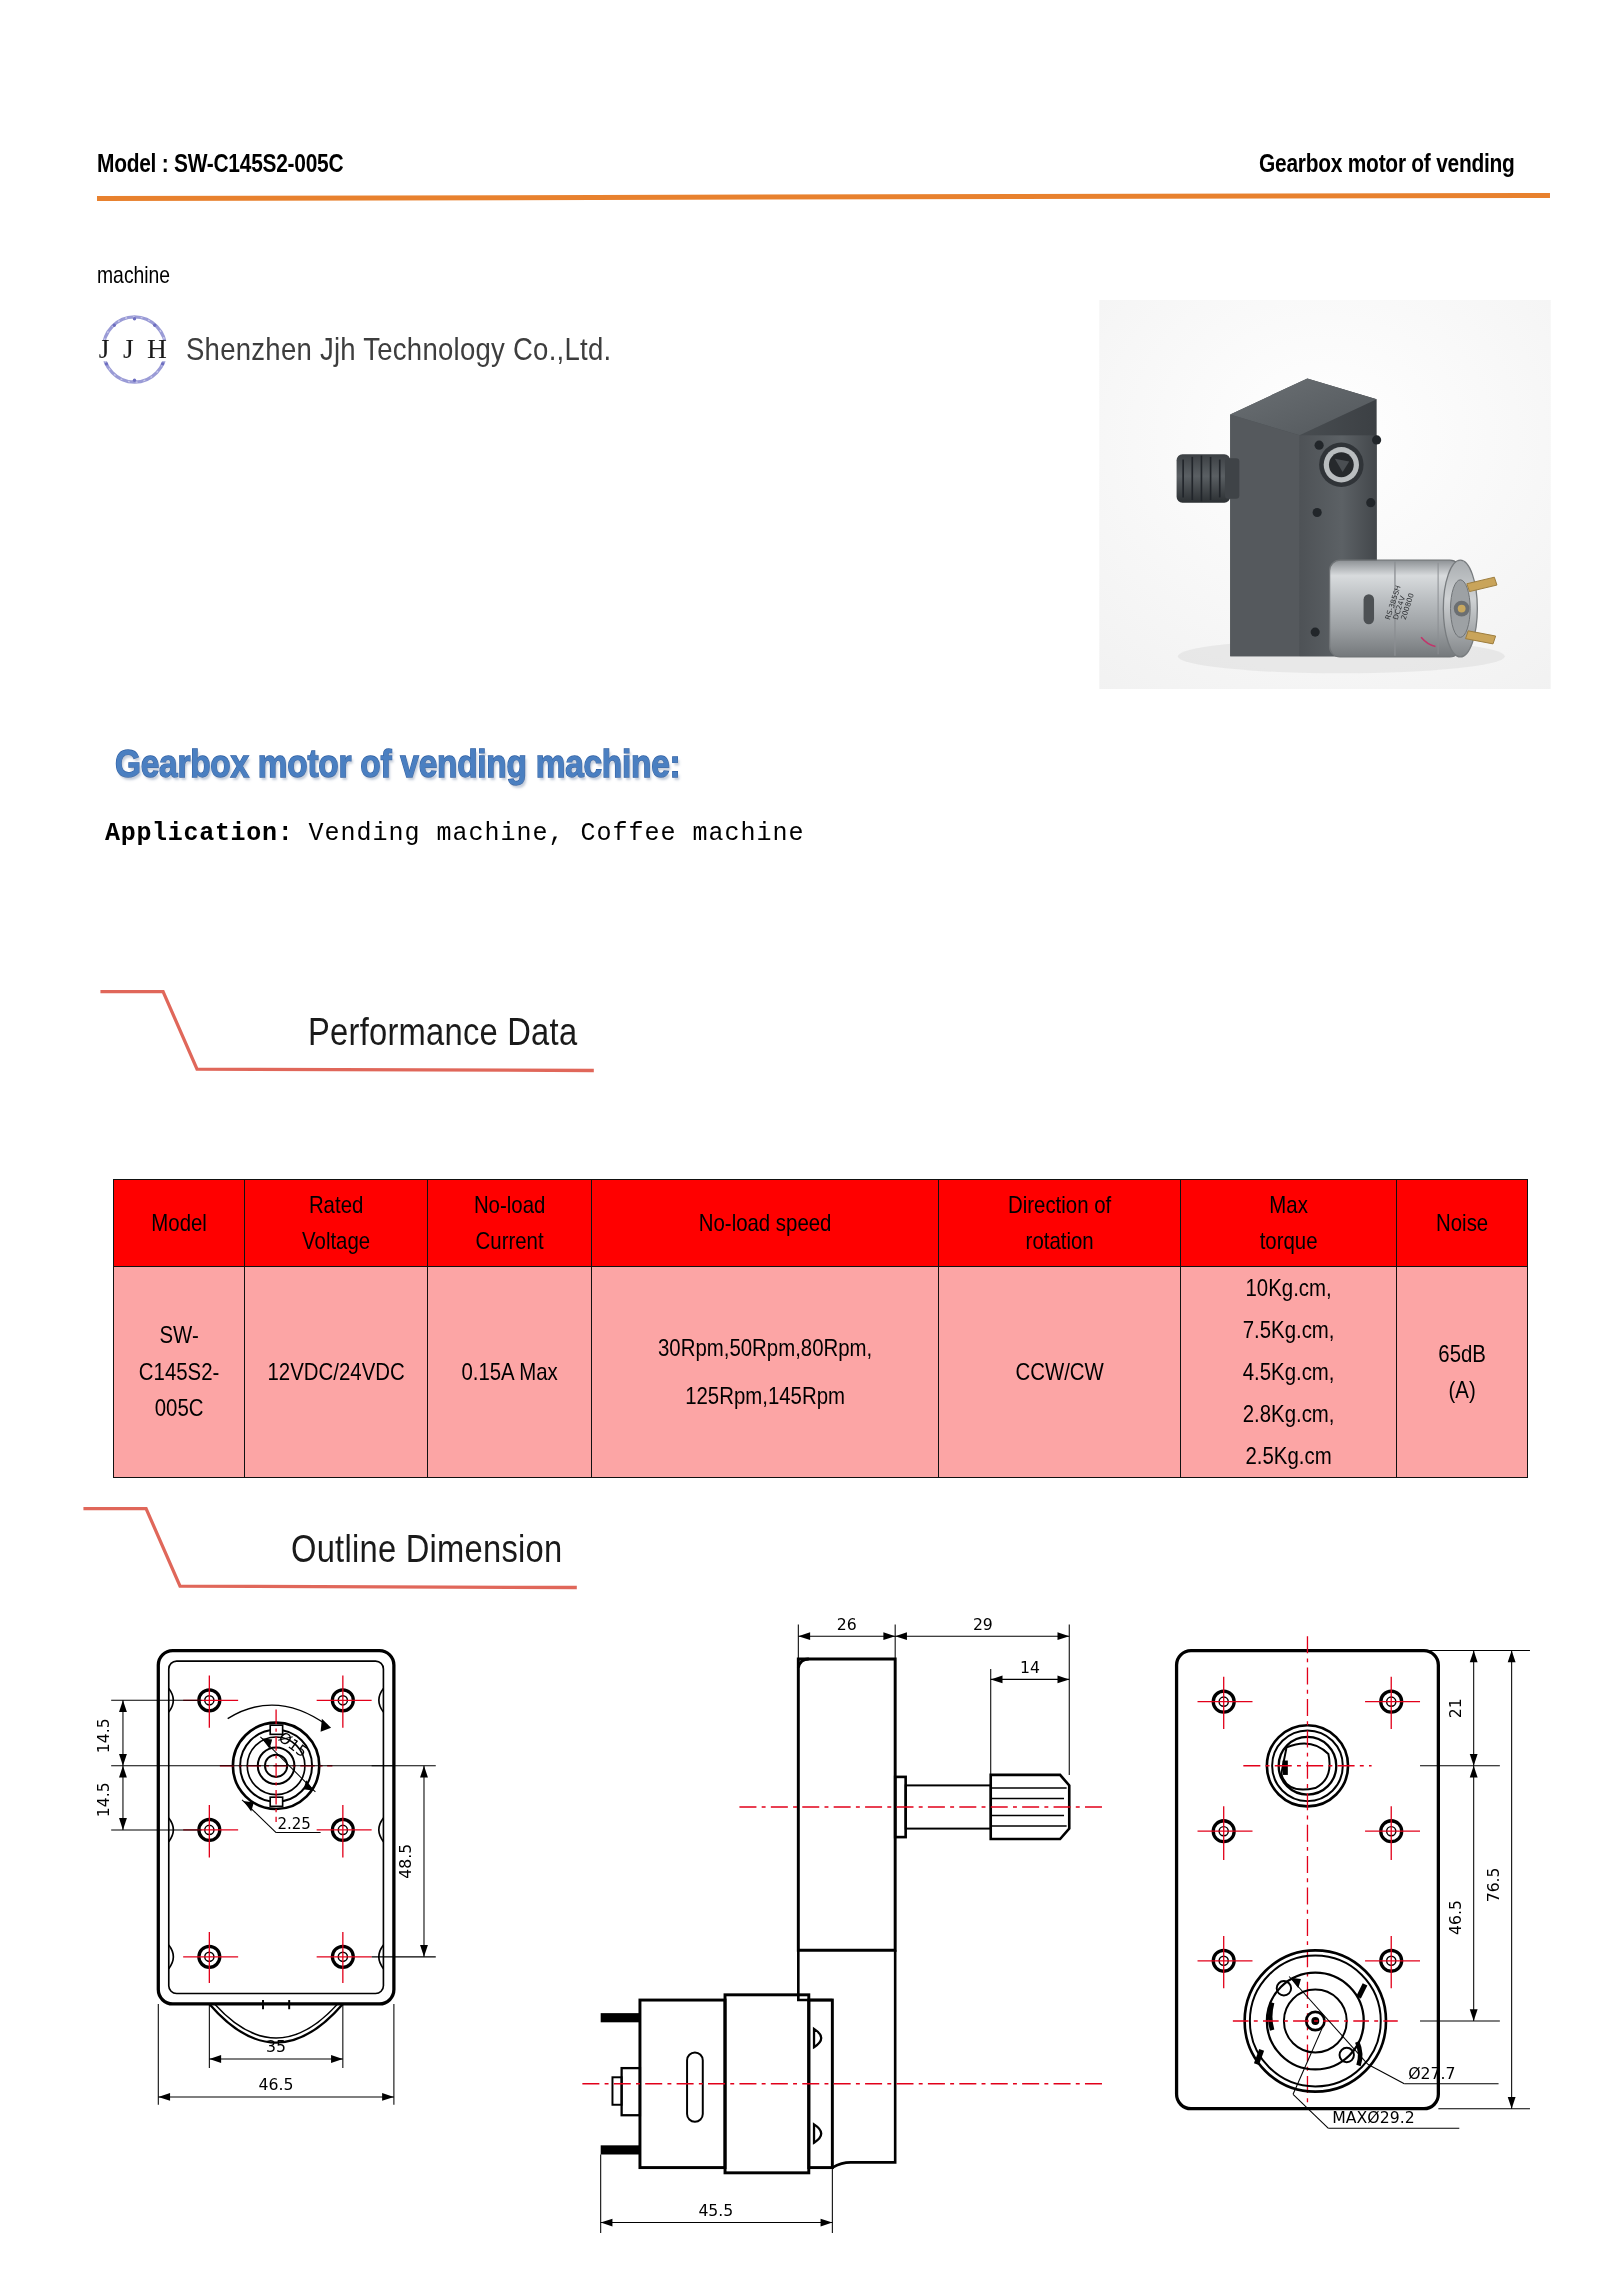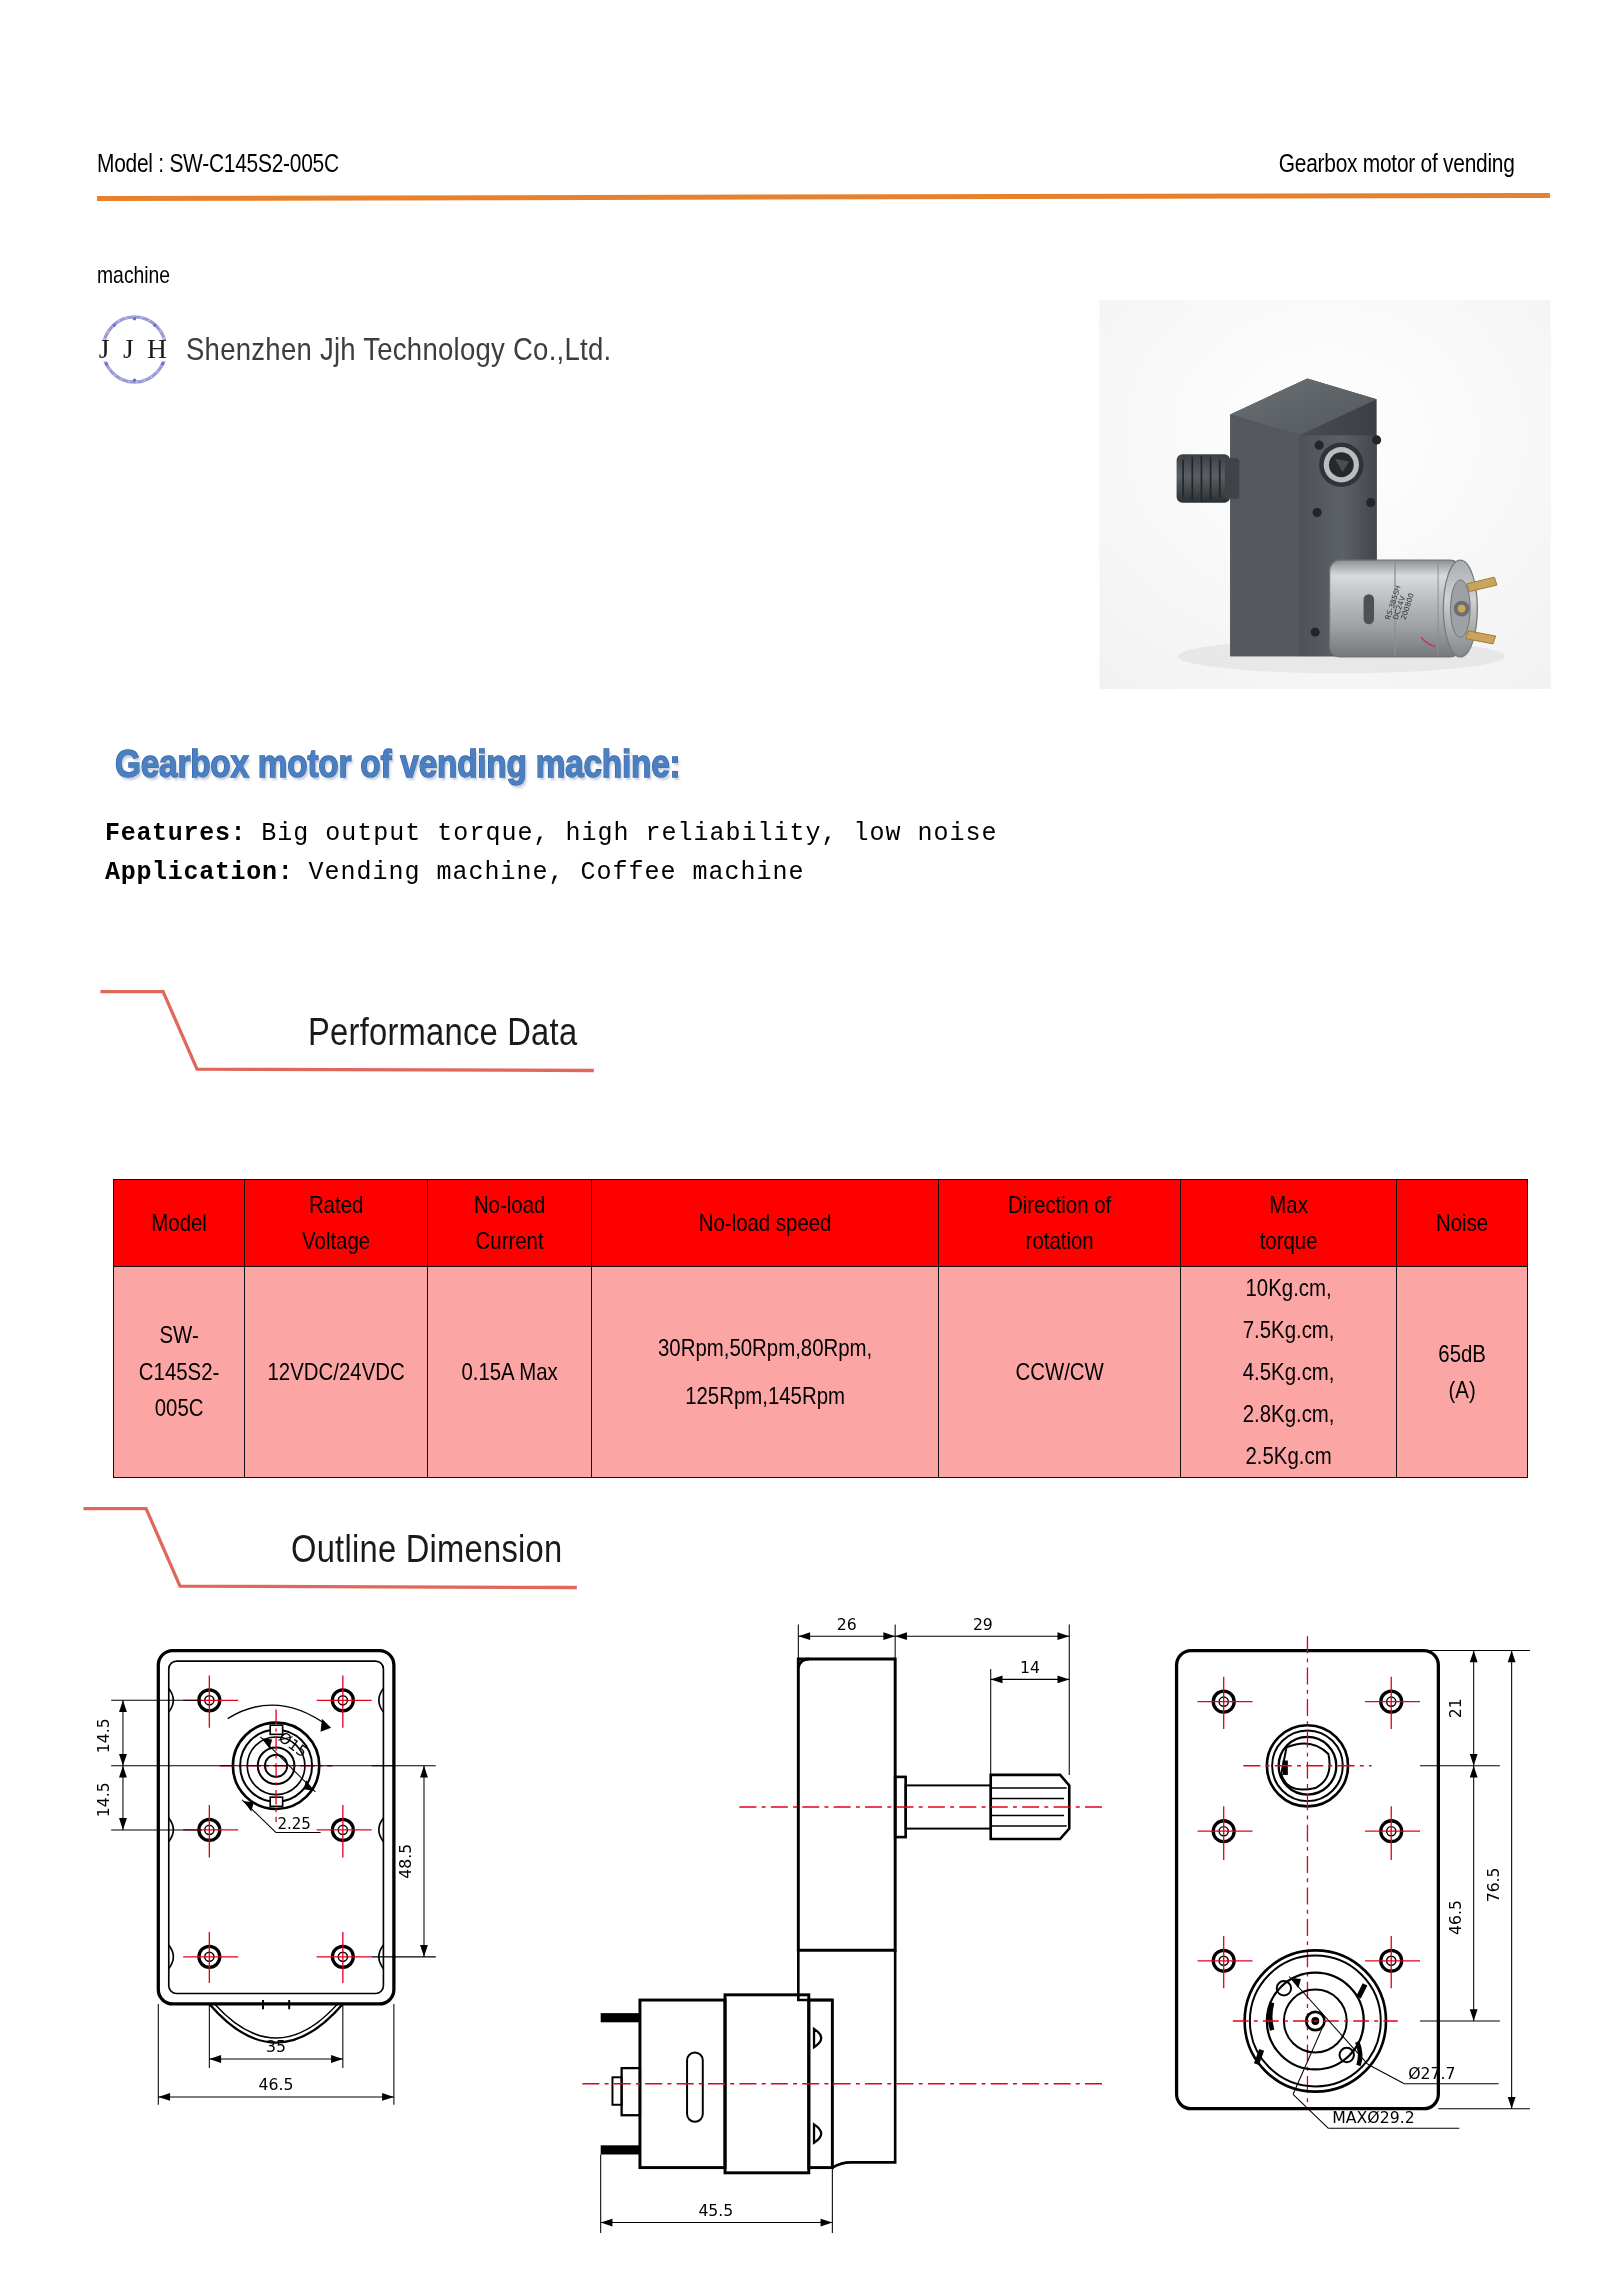--- a/index.html
+++ b/index.html
@@ -16,20 +16,21 @@
     overflow: hidden;
   }
 
   
   .header {
     position: absolute;
     left: 97px;
     top: 149px;
     width: 1453px;
     height: 59px;
+    font-weight: bold;
   }
   .header-title-left {
     position: absolute;
     left: 0;
     top: 0;
     font-size: 25.5px;
     letter-spacing: -0.3px;
     transform: scaleX(0.82);
     transform-origin: left top;
     white-space: nowrap;
@@ -342,24 +343,20 @@
       <text x="104" y="92" transform="rotate(-72 104 92)" font-family="DejaVu Sans, sans-serif" font-size="11" fill="#2b2e31">DC24V</text>
       <text x="116" y="92" transform="rotate(-72 116 92)" font-family="DejaVu Sans, sans-serif" font-size="11" fill="#2b2e31">200800</text>
       <path d="M140 118 q10 12 22 14" stroke="#c2356b" stroke-width="2.5" fill="none"></path>
     </g>
   </svg>
 </div>
 
 <div class="blue-heading">Gearbox motor of vending machine:</div>
 
 <div class="spec-lines">
-  <div>
-    <span class="lbl">Features:</span>
-    <span class="val">Big output torque, high reliability, low noise</span>
-  </div>
   <div>
     <span class="lbl">Application:</span>
     <span class="val">Vending machine, Coffee machine</span>
   </div>
 </div>
 
 <div class="section-head" id="perf-head">
   <svg class="bracket" width="589" height="124" viewBox="0 0 900 190">
     <path d="M4 33 L100 33 L152 152 L760 154" fill="none" stroke="#e0675a" stroke-width="5" stroke-linejoin="miter"></path>
   </svg>

